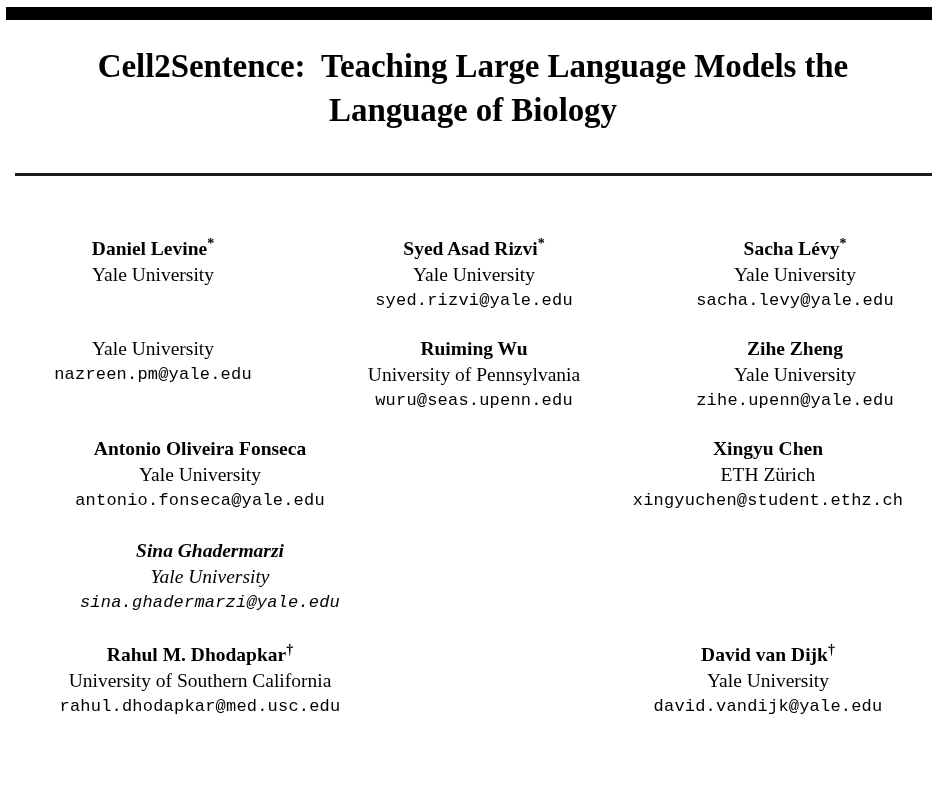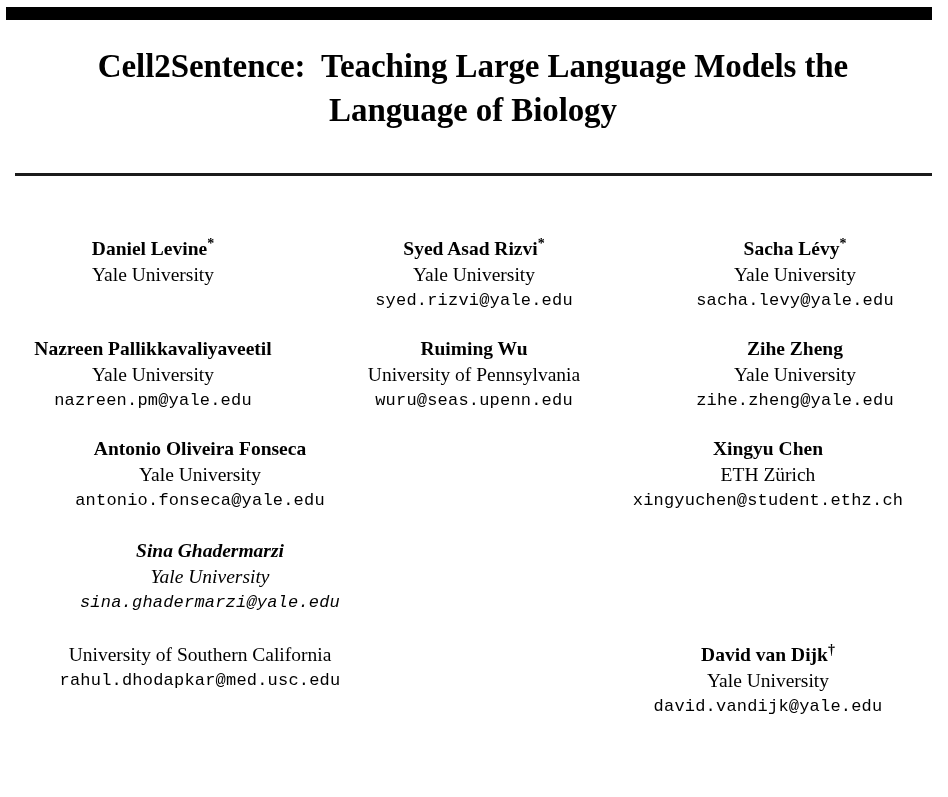--- a/index.html
+++ b/index.html
@@ -143,33 +143,32 @@
           <div class="author-email">syed.rizvi@yale.edu</div>
         </div>
         <div class="author-block">
           <div class="author-name">Sacha Lévy<span class="mark">*</span></div>
           <div class="author-affil">Yale University</div>
           <div class="author-email">sacha.levy@yale.edu</div>
         </div>
       </div>
       <div class="author-row row-3">
         <div class="author-block">
-          <div class="author-name">Nazreen Pallikkavaliyaveetil</div>
           <div class="author-affil">Yale University</div>
           <div class="author-email">nazreen.pm@yale.edu</div>
         </div>
         <div class="author-block">
           <div class="author-name">Ruiming Wu</div>
           <div class="author-affil">University of Pennsylvania</div>
           <div class="author-email">wuru@seas.upenn.edu</div>
         </div>
         <div class="author-block">
           <div class="author-name">Zihe Zheng</div>
           <div class="author-affil">Yale University</div>
-          <div class="author-email">zihe.zheng@yale.edu</div>
+          <div class="author-email">zihe.upenn@yale.edu</div>
         </div>
       </div>
       <div class="author-row row-2">
         <div class="author-block">
           <div class="author-name">Antonio Oliveira Fonseca</div>
           <div class="author-affil">Yale University</div>
           <div class="author-email">antonio.fonseca@yale.edu</div>
         </div>
         <div class="author-block">
           <div class="author-name">Xingyu Chen</div>
@@ -179,20 +178,21 @@
       </div>
       <div class="author-row row-1">
         <div class="author-block">
           <div class="author-name">Sina Ghadermarzi</div>
           <div class="author-affil">Yale University</div>
           <div class="author-email">sina.ghadermarzi@yale.edu</div>
         </div>
       </div>
       <div class="author-row row-2">
         <div class="author-block">
+          <div class="author-name">Rahul M. Dhodapkar<span class="mark">†</span></div>
           <div class="author-affil">University of Southern California</div>
           <div class="author-email">rahul.dhodapkar@med.usc.edu</div>
         </div>
         <div class="author-block">
           <div class="author-name">David van Dijk<span class="mark">†</span></div>
           <div class="author-affil">Yale University</div>
           <div class="author-email">david.vandijk@yale.edu</div>
         </div>
       </div>
     </div>

